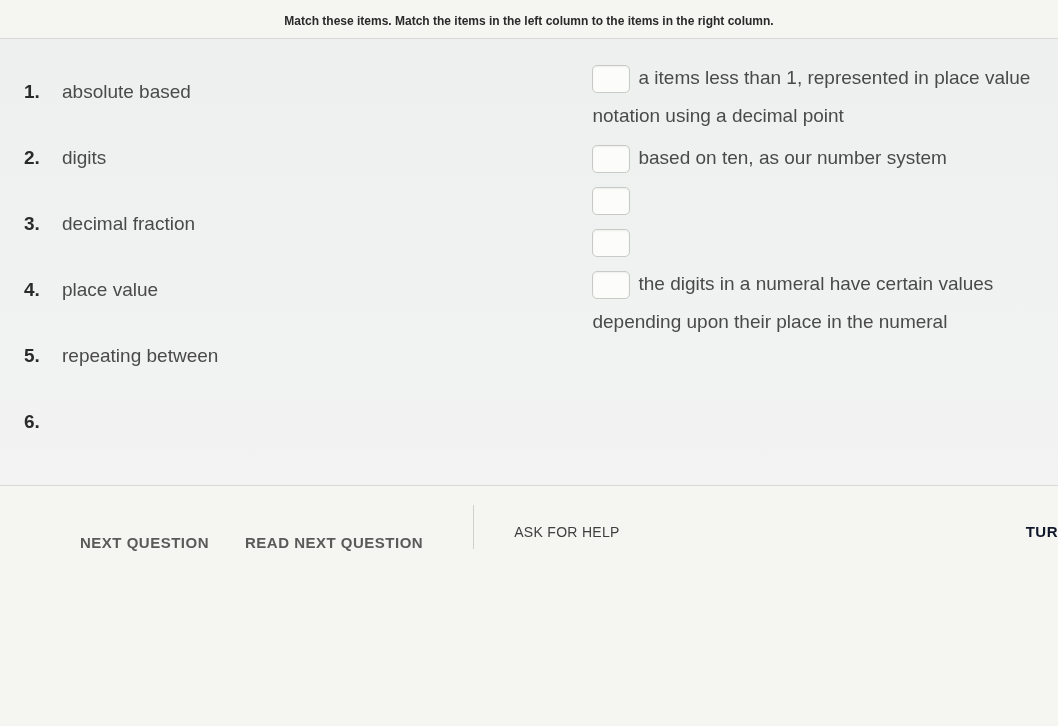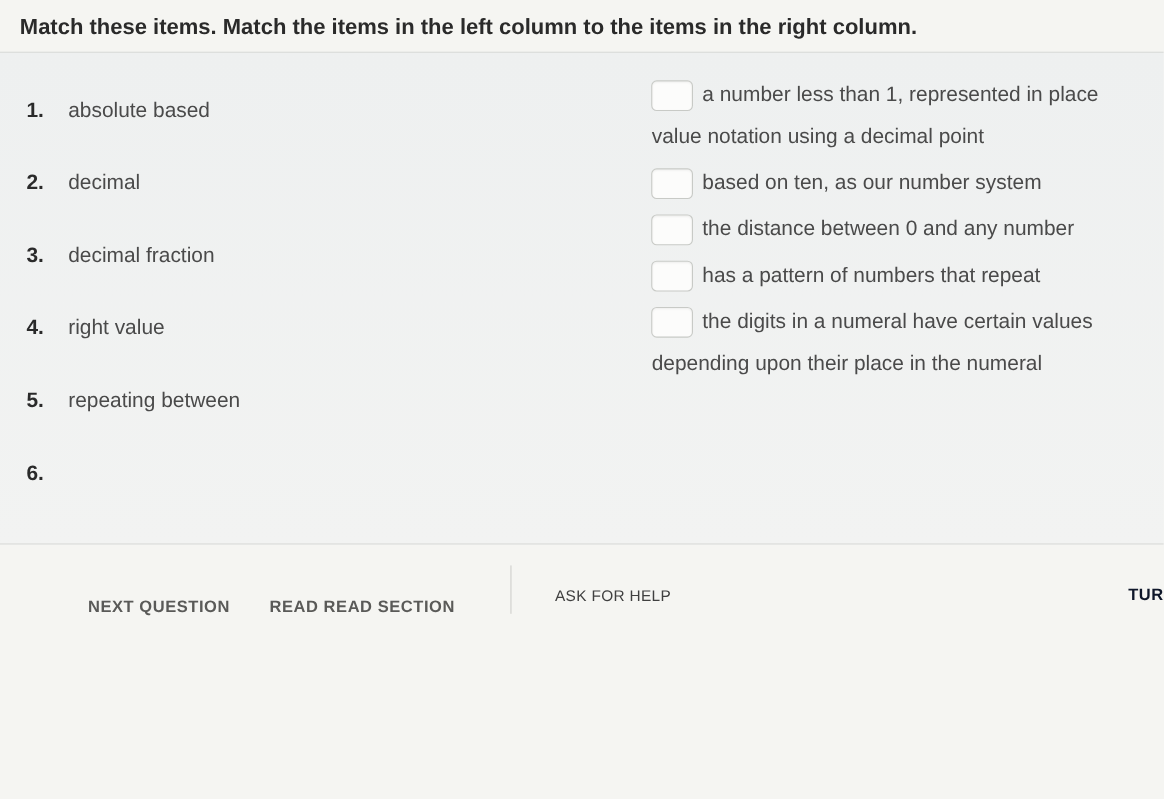--- a/index.html
+++ b/index.html
@@ -9,23 +9,24 @@
     }
     body {
       font-family: Arial, Helvetica, sans-serif;
       background: #f5f5f2;
       width: 1058px;
       height: 726px;
       overflow: hidden;
     }
     .instruction {
       font-weight: bold;
-      font-size: 20px;
+      font-size: 12px;
       color: #2a2a2a;
       padding: 14px 18px 10px 18px;
+      text-align: center;
     }
     .question-body {
       background: linear-gradient(to bottom, #eef0f0, #f2f3f2);
       border-top: 1px solid #d8dad8;
       border-bottom: 1px solid #d8dad8;
       padding: 20px 0 30px 0;
       display: flex;
     }
     .left-col {
       width: 56%;
@@ -113,59 +114,59 @@
 <div class="instruction">Match these items. Match the items in the left column to the items in the right column.</div>
 
 <div class="question-body">
   <div class="left-col">
     <div class="left-item">
       <span class="num">1.</span>
       <span>absolute based</span>
     </div>
     <div class="left-item">
       <span class="num">2.</span>
-      <span>decimal</span>
+      <span>digits</span>
     </div>
     <div class="left-item">
       <span class="num">3.</span>
       <span>decimal fraction</span>
     </div>
     <div class="left-item">
       <span class="num">4.</span>
-      <span>right value</span>
+      <span>place value</span>
     </div>
     <div class="left-item">
       <span class="num">5.</span>
       <span>repeating between</span>
     </div>
     <div class="left-item">
       <span class="num">6.</span>
     </div>
   </div>
 
   <div class="right-col">
     <div class="right-item">
-      <span class="answer-box"></span><span>a number less than 1, represented in place value notation using a decimal point</span>
+      <span class="answer-box"></span><span>a items less than 1, represented in place value notation using a decimal point</span>
     </div>
     <div class="right-item">
       <span class="answer-box"></span><span>based on ten, as our number system</span>
     </div>
     <div class="right-item">
-      <span class="answer-box"></span><span>the distance between 0 and any number</span>
+      <span class="answer-box"></span>
     </div>
     <div class="right-item">
-      <span class="answer-box"></span><span>has a pattern of numbers that repeat</span>
+      <span class="answer-box"></span>
     </div>
     <div class="right-item">
       <span class="answer-box"></span><span>the digits in a numeral have certain values depending upon their place in the numeral</span>
     </div>
   </div>
 </div>
 
 <div class="bottom-bar">
   <div class="bottom-left">
     <span class="btn-text">NEXT QUESTION</span>
-    <span class="btn-text">READ READ SECTION</span>
+    <span class="btn-text">READ NEXT QUESTION</span>
   </div>
   <div class="divider"></div>
   <span class="help-btn">ASK FOR HELP</span>
   <span class="tur">TUR</span>
 </div>
 
 </body></html>

